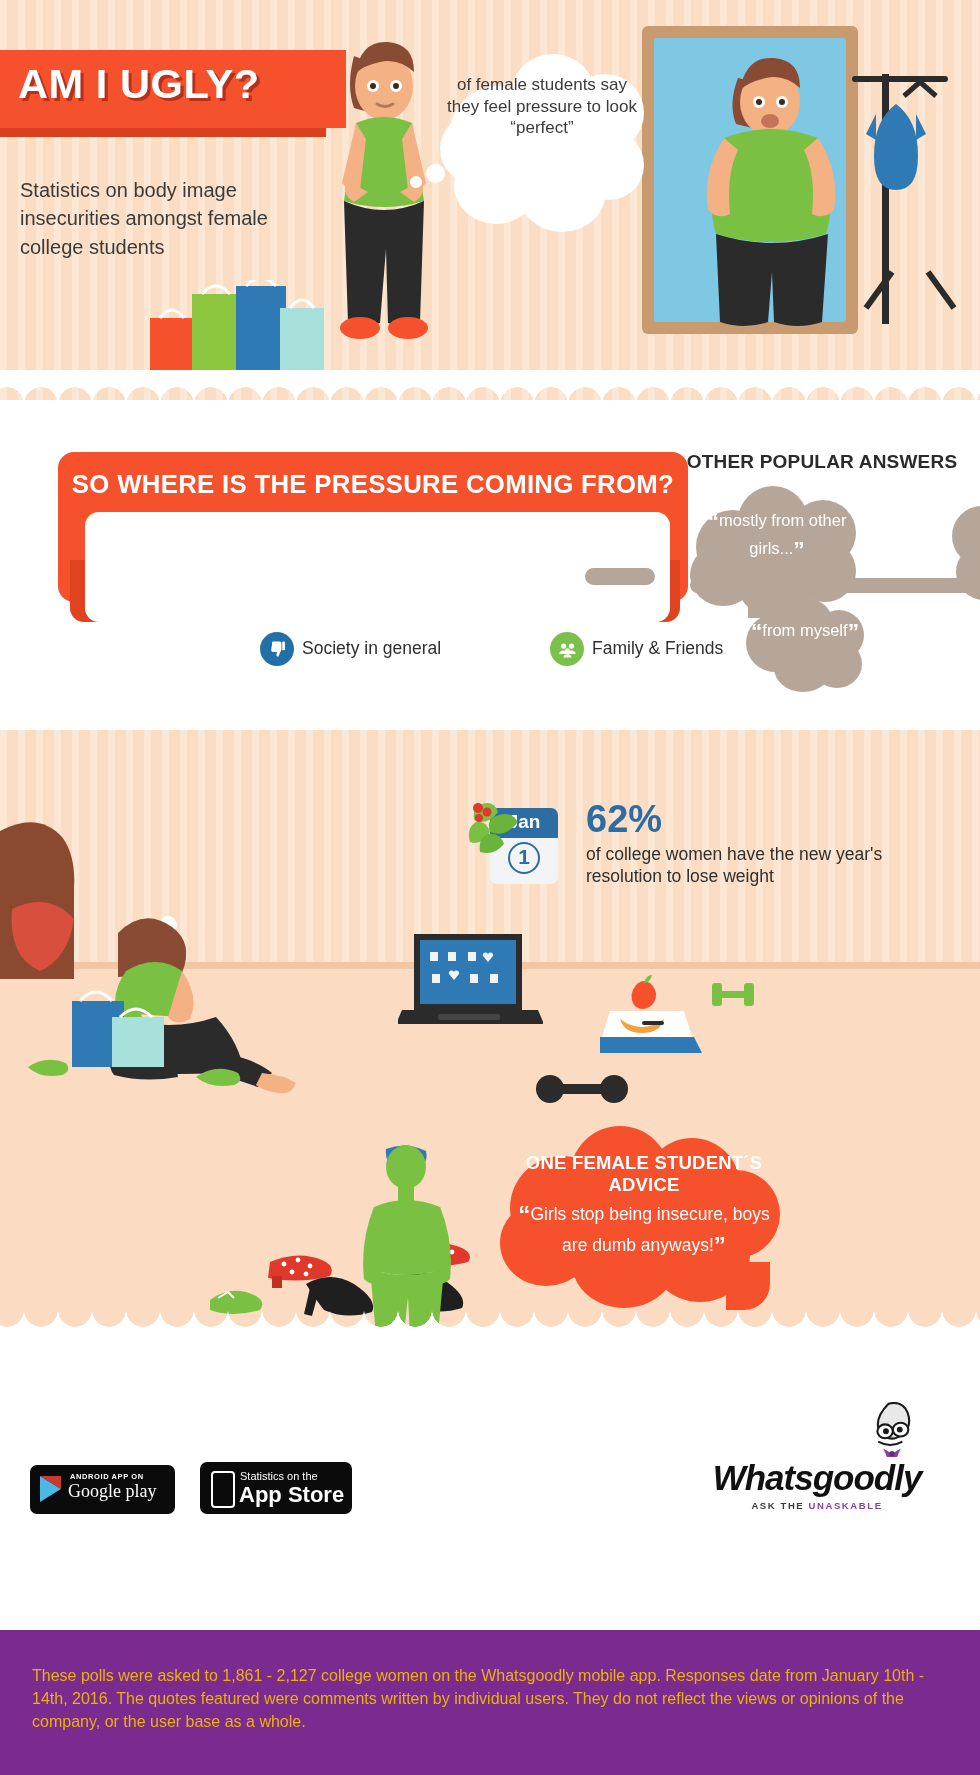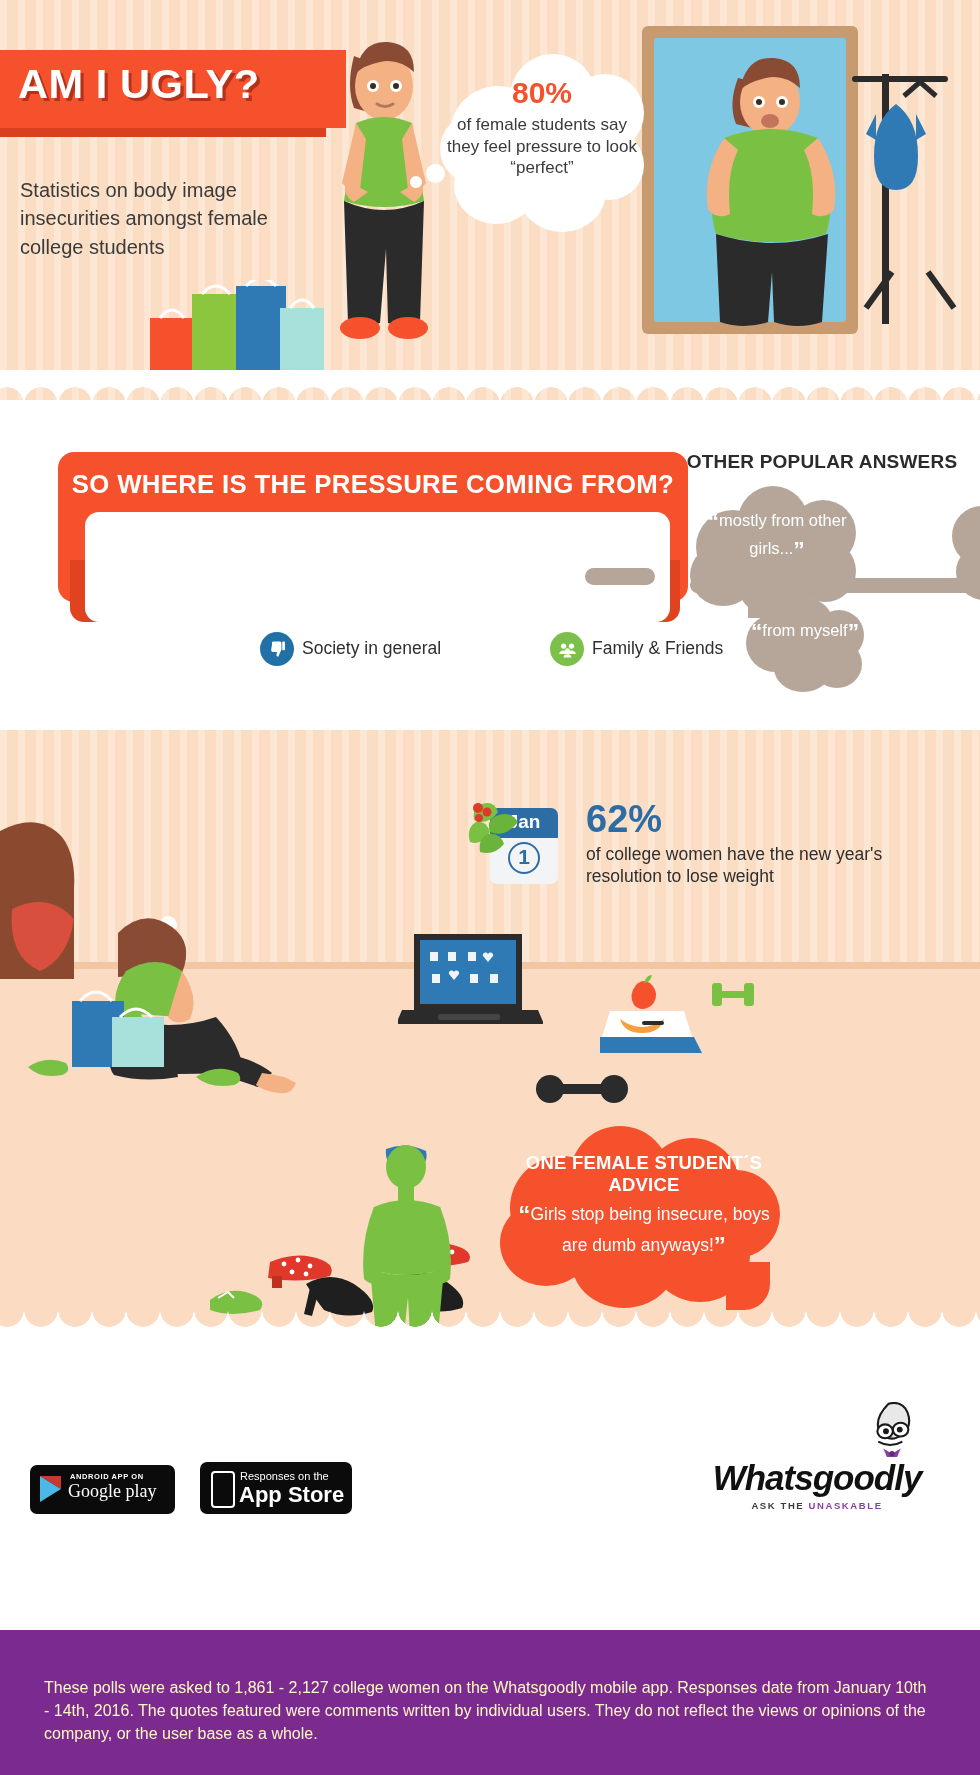--- a/index.html
+++ b/index.html
@@ -154,21 +154,21 @@
   .as-lg{position:absolute;left:39px;top:20px;font-size:22px;font-weight:bold;}
 
   .brand{position:absolute;right:28px;top:118px;width:270px;text-align:center;}
   .brand .nm{font-size:35px;font-weight:900;font-style:italic;color:#111;letter-spacing:-1px;}
   .brand .tg{margin-top:2px;font-size:9.5px;letter-spacing:1.6px;font-weight:bold;color:#3a3a3a;text-align:center;}
   .brand .tg em{font-style:normal;color:#8a3fa3;}
   .brand-mascot{position:absolute;right:62px;top:62px;width:52px;height:62px;}
 
   .disclaimer{position:absolute;left:0;top:1630px;width:980px;height:145px;background:#7b2a8f;}
   .disclaimer p{
-    margin:16px;padding:30px 28px 0 28px;color:#fef9c3;font-size:16px;line-height:1.45;
+    margin:4px;padding:30px 28px 0 28px;color:#eab308;font-size:16px;line-height:1.45;
   }
 
   
   .ill{position:absolute;}
 </style>
 </head>
 <body>
 
 <div class="page">
 
@@ -240,21 +240,20 @@
     <div class="lobe" style="left:78px;top:6px;width:86px;height:86px;"></div>
     <div class="lobe" style="left:134px;top:26px;width:78px;height:78px;"></div>
     <div class="lobe" style="left:142px;top:82px;width:70px;height:70px;"></div>
     <div class="lobe" style="left:86px;top:104px;width:88px;height:80px;"></div>
     <div class="lobe" style="left:22px;top:98px;width:84px;height:78px;"></div>
     <div class="lobe" style="left:8px;top:66px;width:70px;height:70px;"></div>
     <div class="lobe" style="left:56px;top:52px;width:118px;height:96px;border-radius:40px;"></div>
     <div class="bubble-tail" style="left:-6px;top:116px;width:19px;height:19px;"></div>
     <div class="bubble-tail" style="left:-22px;top:128px;width:12px;height:12px;"></div>
     <div class="txt">
-      <span class="big">80%</span>
       <span>of female students say they feel pressure to look “perfect”</span>
     </div>
   </div>
 
   <div class="scallop down" style="top:370px;"></div>
 
   <div class="sec4" style="top:400px;height:330px;">
     <div class="redbox"></div>
     <div class="redbox-shadow"></div>
     <div class="whitebar"></div>
@@ -471,21 +470,21 @@
 
   <div class="sec4">
     <div class="badge badge-gp">
       <div class="gp-tri"></div>
       <div class="badge-sm">ANDROID APP ON</div>
       <div class="badge-lg">Google play</div>
     </div>
 
     <div class="badge badge-as">
       <div class="as-phone"></div>
-      <div class="as-sm">Responses on the</div>
+      <div class="as-sm">Statistics on the</div>
       <div class="as-lg">App Store</div>
     </div>
 
     <svg class="brand-mascot" viewBox="0 0 60 72">
       <path d="M26 2 q16 -4 22 10 q6 16 -6 26 q-14 10 -26 -2 q-8 -16 10 -34z" fill="#e8e8e8" stroke="#1a1a1a" stroke-width="2.4"></path>
       <ellipse cx="22" cy="34" rx="9" ry="8" fill="#fff" stroke="#1a1a1a" stroke-width="2.4"></ellipse>
       <ellipse cx="40" cy="32" rx="9" ry="8" fill="#fff" stroke="#1a1a1a" stroke-width="2.4"></ellipse>
       <circle cx="23" cy="34" r="3.4" fill="#1a1a1a"></circle>
         <circle cx="39" cy="32" r="3.4" fill="#1a1a1a"></circle>
       <path d="M14 46 q14 8 28 0" stroke="#1a1a1a" stroke-width="2.4" fill="none"></path>

